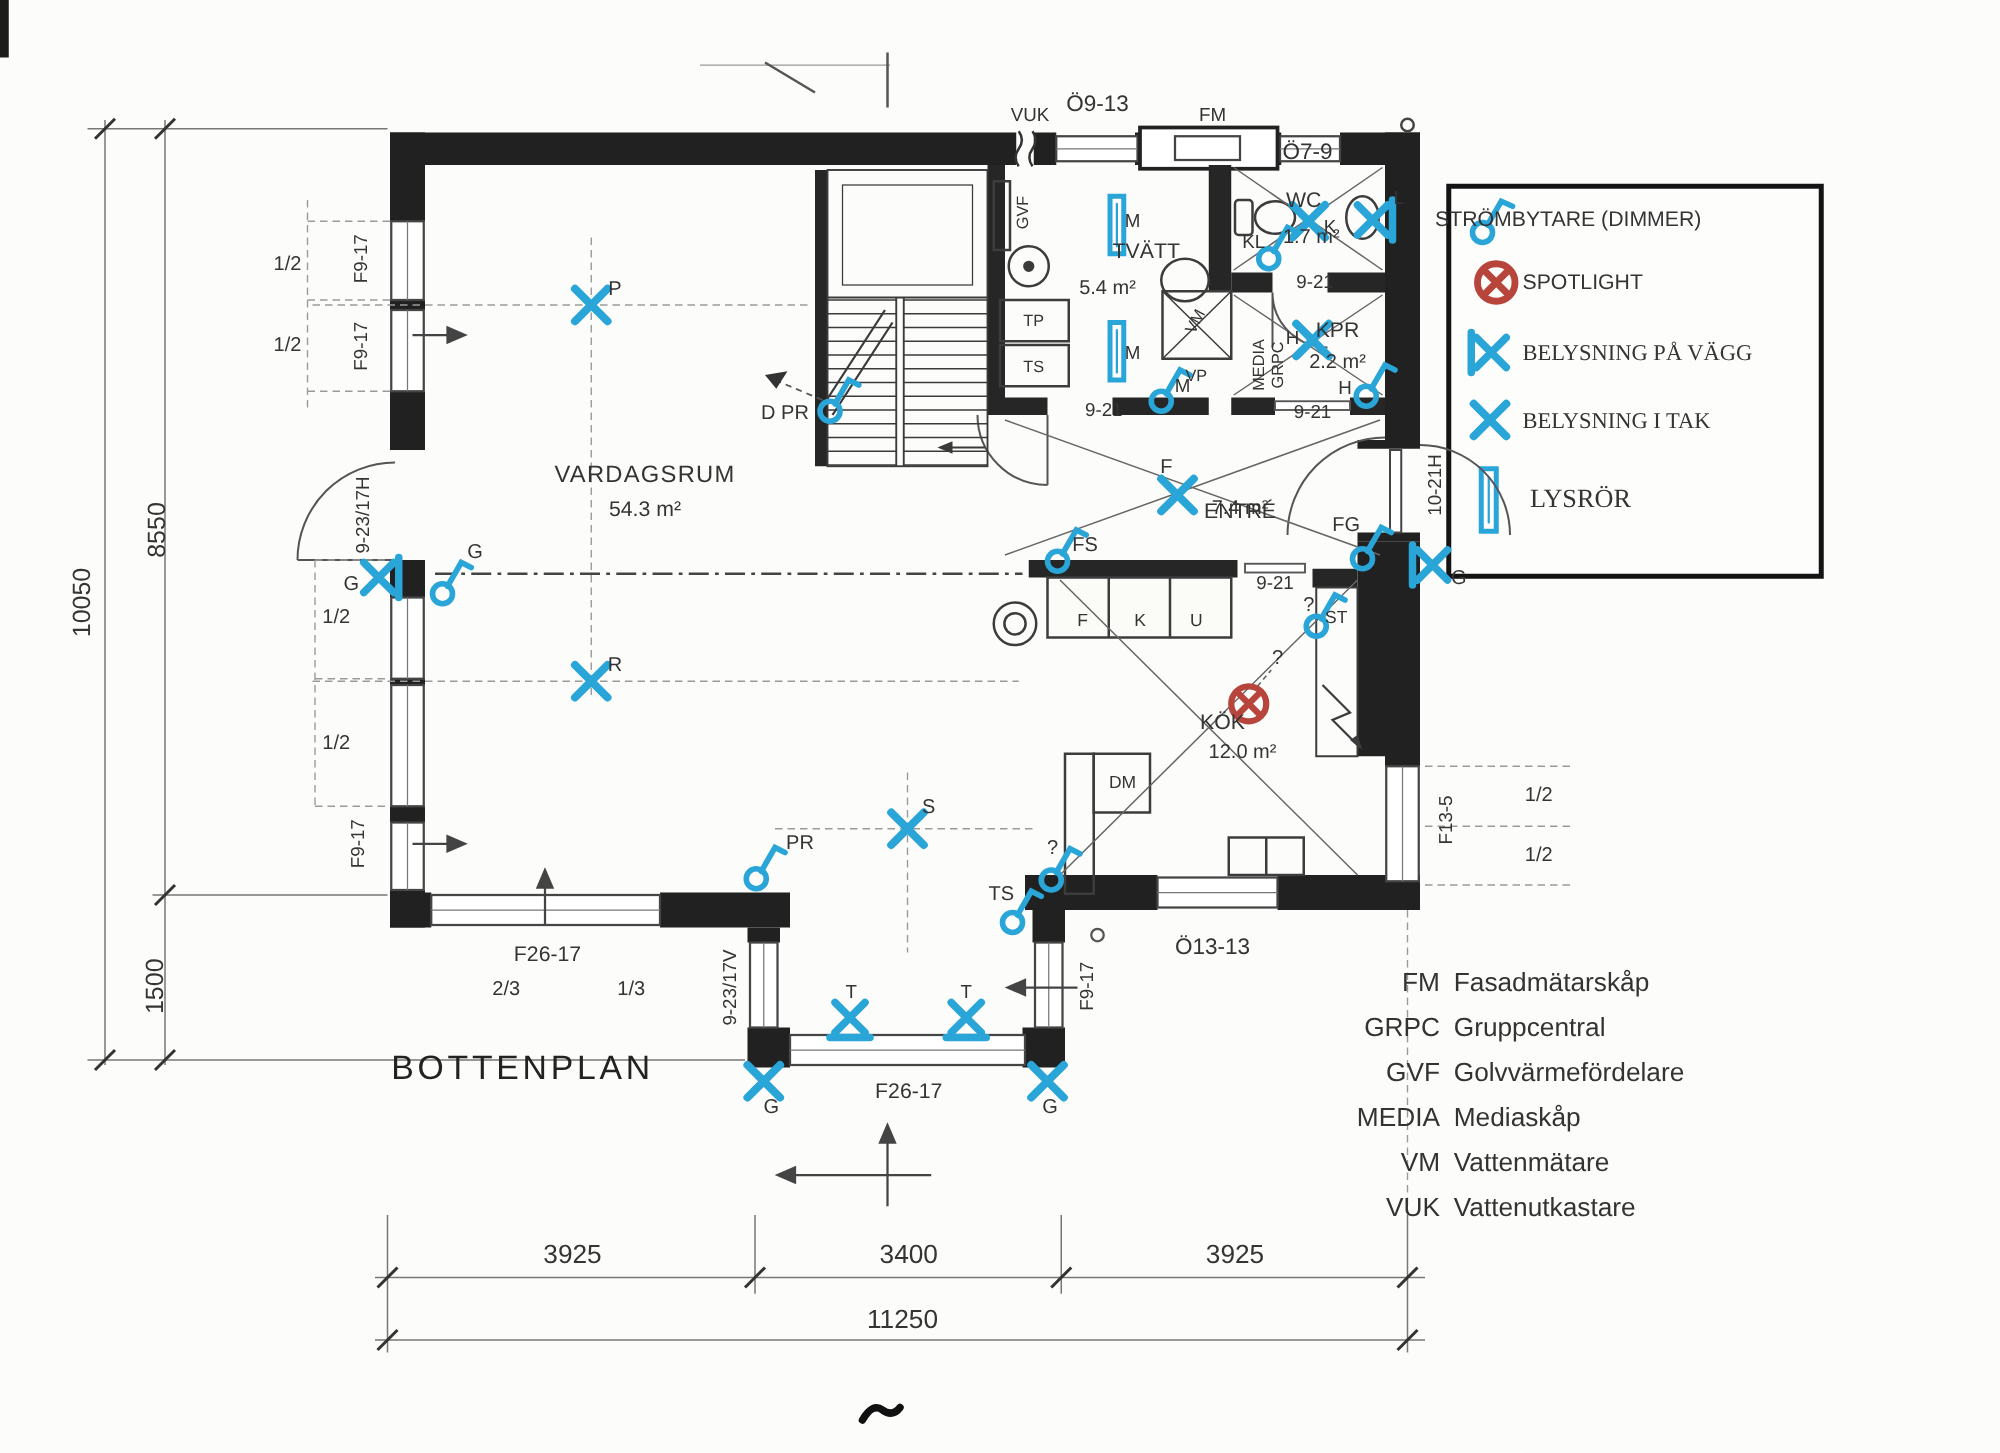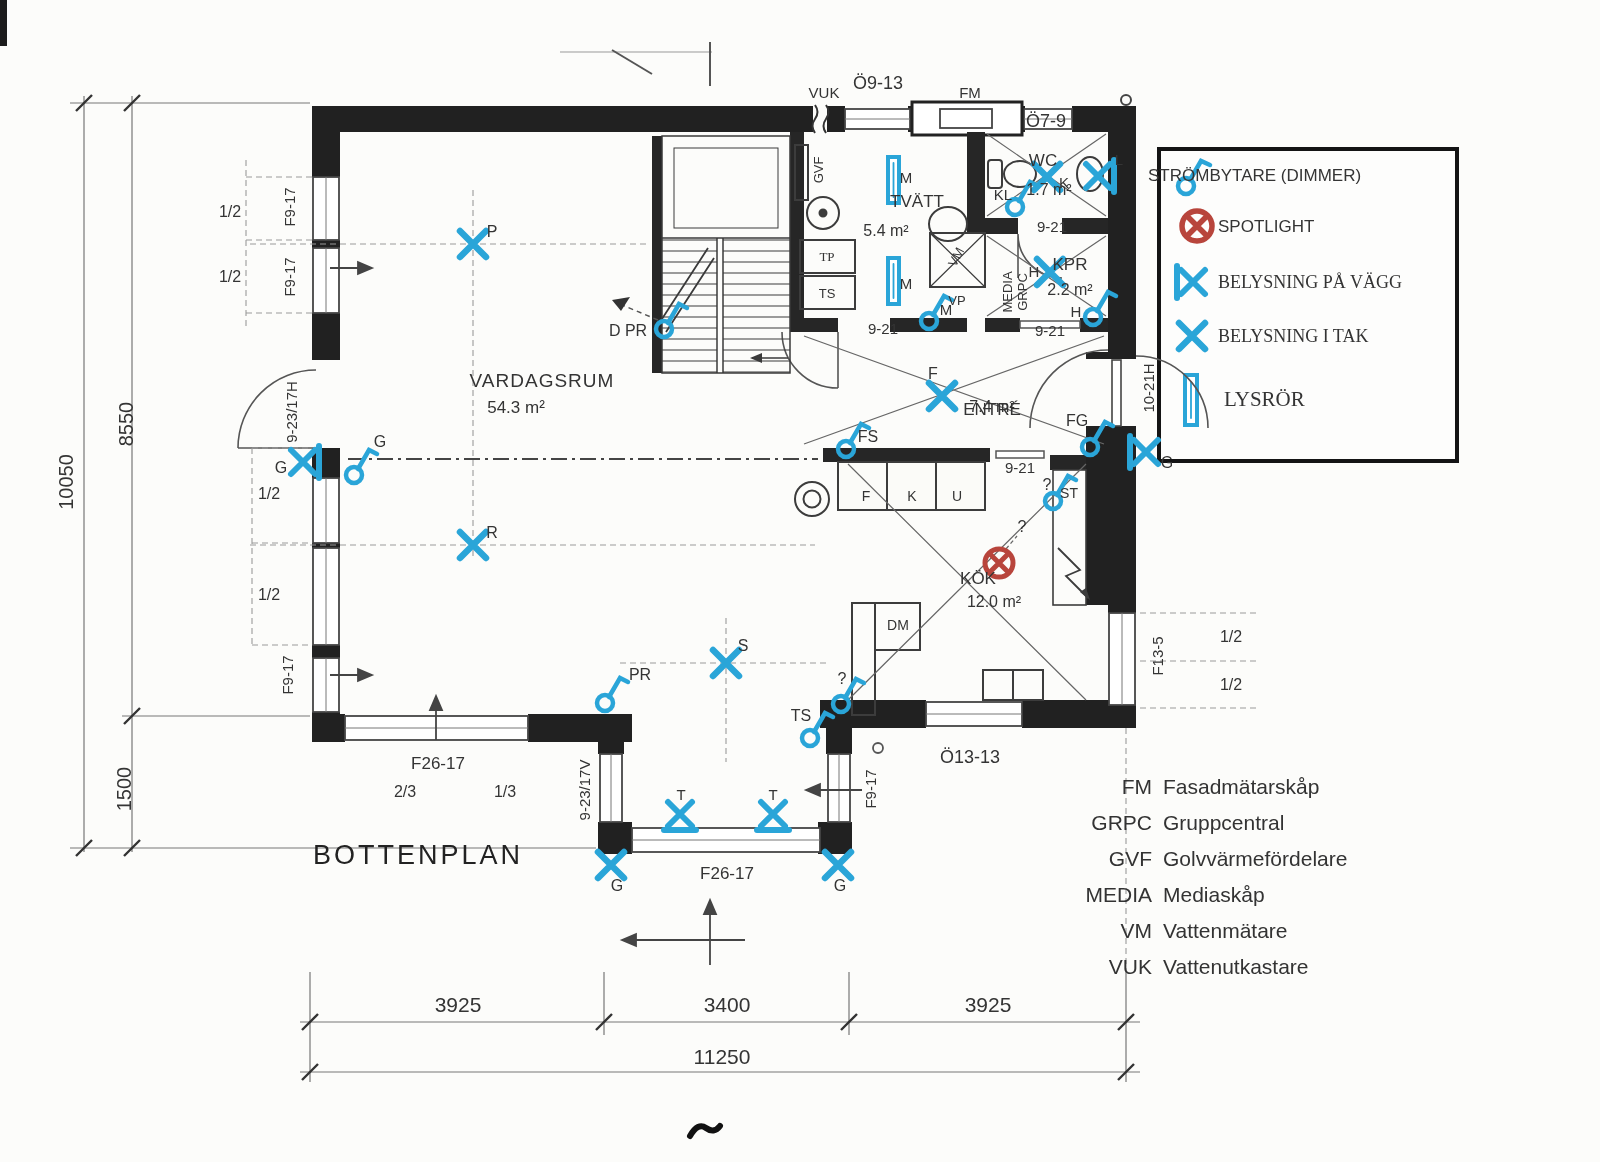--- a/index.html
+++ b/index.html
@@ -340,21 +340,21 @@
     <path class="z30" d="M1136,356 A72,72 0 0 1 1208,428" fill="none" stroke="#555" stroke-width="1.6" style="z-index:30"></path>
   </svg>
 
   <div class="legend-box"></div>
   <div class="lbl lbll" style="left:1148px;top:175px;font-size:17px;">STRÖMBYTARE  (DIMMER)</div>
   <div class="lbl lbll" style="left:1218px;top:226px;font-size:17px;">SPOTLIGHT</div>
   <div class="lbl lbll serif" style="left:1218px;top:282px;font-size:18px;">BELYSNING PÅ VÄGG</div>
   <div class="lbl lbll serif" style="left:1218px;top:336px;font-size:18px;">BELYSNING I TAK</div>
   <div class="lbl lbll serif" style="left:1224px;top:399px;font-size:21px;">LYSRÖR</div>
 
-  <div class="lbl" style="left:516px;top:380px;font-size:19px;letter-spacing:1px;margin-left:26px;">VARDAGSRUM</div>
+  <div class="lbl" style="left:516px;top:380px;font-size:19px;letter-spacing:1px;">VARDAGSRUM</div>
   <div class="lbl" style="left:516px;top:407px;font-size:17px;">54.3 m²</div>
   <div class="lbl" style="left:885px;top:201px;font-size:17px;margin-left:32px;">TVÄTT</div>
   <div class="lbl" style="left:886px;top:231px;font-size:16px;">5.4 m²</div>
   <div class="lbl" style="left:1043px;top:160px;font-size:17px;">WC</div>
   <div class="lbl" style="left:1049px;top:190px;font-size:16px;">1.7 m²</div>
   <div class="lbl" style="left:1070px;top:264px;font-size:17px;">KPR</div>
   <div class="lbl" style="left:1070px;top:290px;font-size:16px;">2.2 m²</div>
   <div class="lbl" style="left:992px;top:381px;font-size:17px;margin-top:28px;">ENTRÉ</div>
   <div class="lbl" style="left:992px;top:407px;font-size:16px;">7.4 m²</div>
   <div class="lbl" style="left:978px;top:578px;font-size:17px;">KÖK</div>
@@ -403,21 +403,21 @@
   <div class="lbl" style="left:1076px;top:311px;font-size:15px;">H</div>
   <div class="lbl" style="left:868px;top:437px;font-size:16px;">FS</div>
   <div class="lbl" style="left:1077px;top:421px;font-size:16px;">FG</div>
   <div class="lbl" style="left:1047px;top:485px;font-size:16px;">?</div>
   <div class="lbl" style="left:1022px;top:527px;font-size:16px;">?</div>
   <div class="lbl" style="left:842px;top:679px;font-size:16px;">?</div>
   <div class="lbl" style="left:801px;top:716px;font-size:16px;">TS</div>
   <div class="lbl" style="left:640px;top:675px;font-size:16px;">PR</div>
 
   <div class="lbl rot" style="left:818px;top:170px;font-size:13px;">GVF</div>
-  <div class="lbl" style="left:827px;top:256px;font-size:13px;font-family:Liberation Serif, serif;">TP</div>
+  <div class="lbl" style="left:827px;top:256px;font-size:13px;">TP</div>
   <div class="lbl" style="left:827px;top:293px;font-size:13px;">TS</div>
   <div class="lbl rotd" style="left:956px;top:257px;font-size:13px;">VM</div>
   <div class="lbl" style="left:957px;top:300px;font-size:13px;">VP</div>
   <div class="lbl rot" style="left:1007px;top:292px;font-size:13px;">MEDIA</div>
   <div class="lbl rot" style="left:1022px;top:292px;font-size:13px;">GRPC</div>
   <div class="lbl" style="left:866px;top:496px;font-size:14px;">F</div>
   <div class="lbl" style="left:912px;top:496px;font-size:14px;">K</div>
   <div class="lbl" style="left:957px;top:496px;font-size:14px;">U</div>
   <div class="lbl" style="left:1069px;top:493px;font-size:14px;">ST</div>
   <div class="lbl" style="left:898px;top:625px;font-size:14px;">DM</div>

